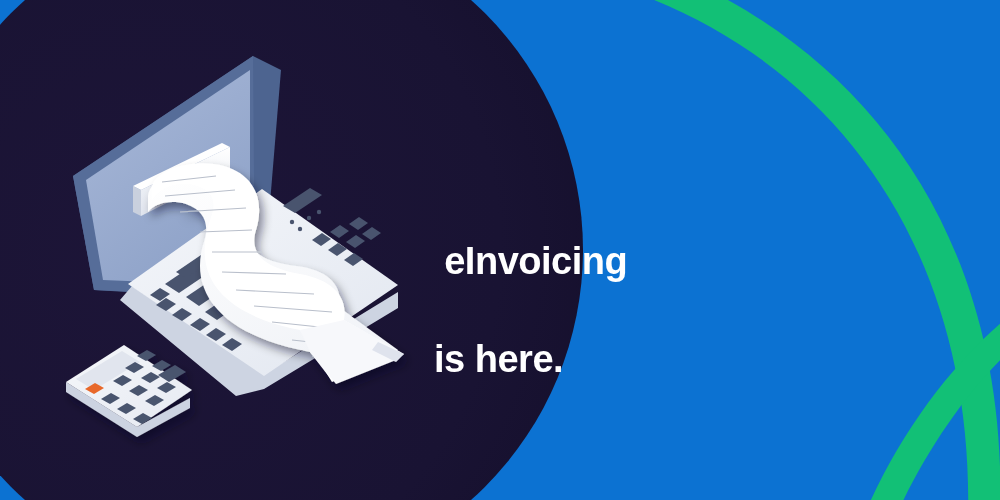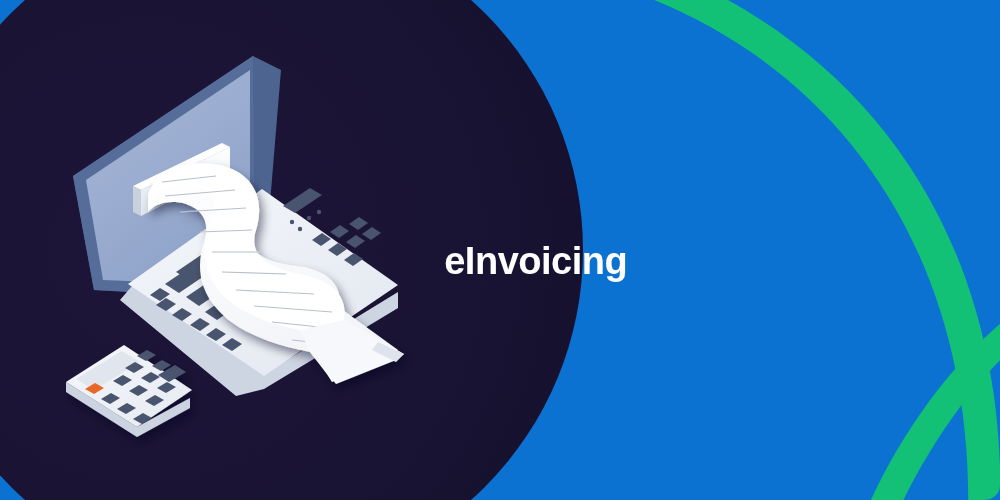--- a/index.html
+++ b/index.html
@@ -7,21 +7,20 @@
   body{
     width:1000px;height:500px;
     font-family:"Liberation Sans", sans-serif;
     background:#0c72d2;
     overflow:hidden;
   }
   #banner{
     position:relative;
     width:1000px;height:500px;
     overflow:hidden;
-    border-radius:15px;
   }
   #bg-svg, #art-svg{
     position:absolute;left:0;top:0;
     width:1000px;height:500px;
     display:block;
   }
   #headline{
     position:absolute;
     left:404px;top:188px;
     width:320px;
@@ -228,15 +227,16 @@
         <path d="M 137,356 L 147,350 L 156,355 L 146,361 Z"></path>
         <path d="M 152,366 L 162,360 L 171,365 L 161,371 Z"></path>
 
         <path d="M 158,375 L 175,365 L 186,372 L 169,382 Z"></path>
       </g>
     </g>
   </svg>
 
   <div id="headline">
     <span class="line1">eInvoicing</span>
+    <span class="line2">is here.</span>
   </div>
 
 </div>
 
 </body></html>

